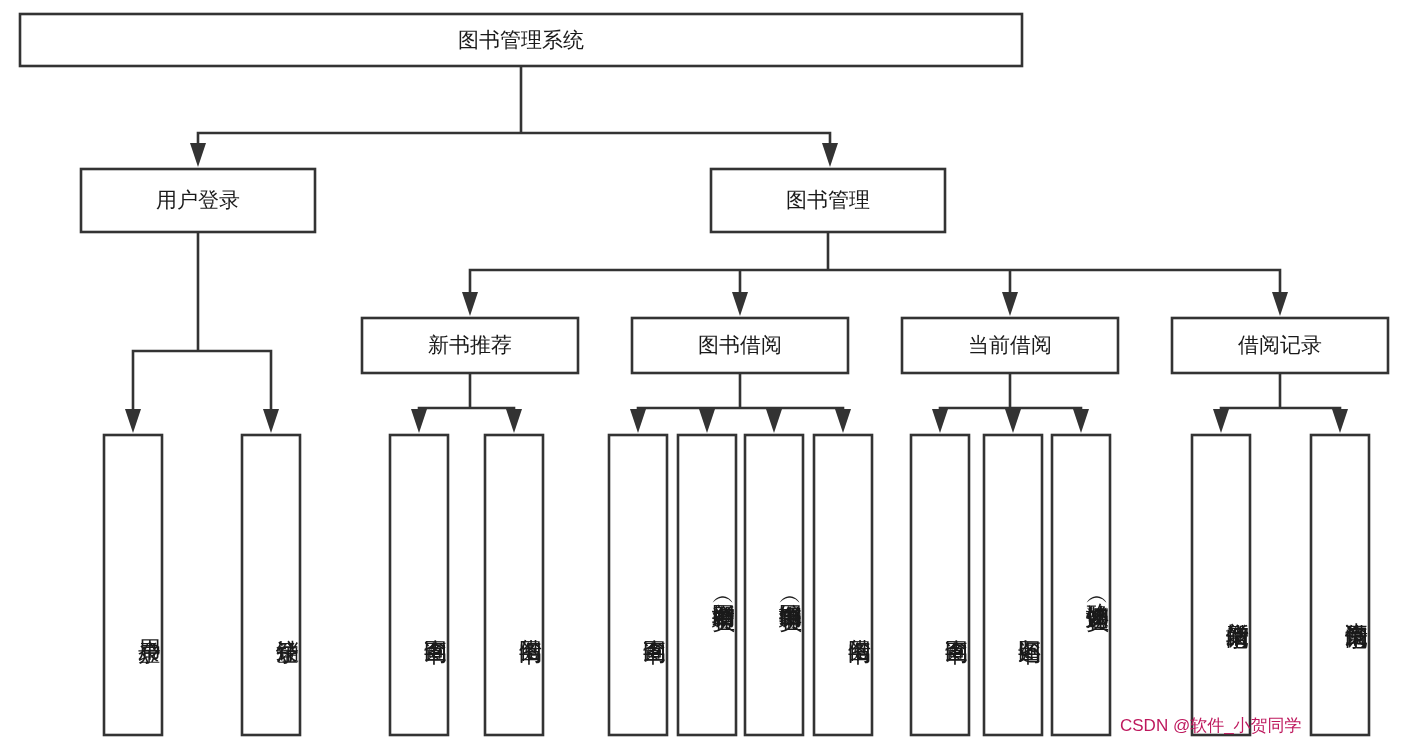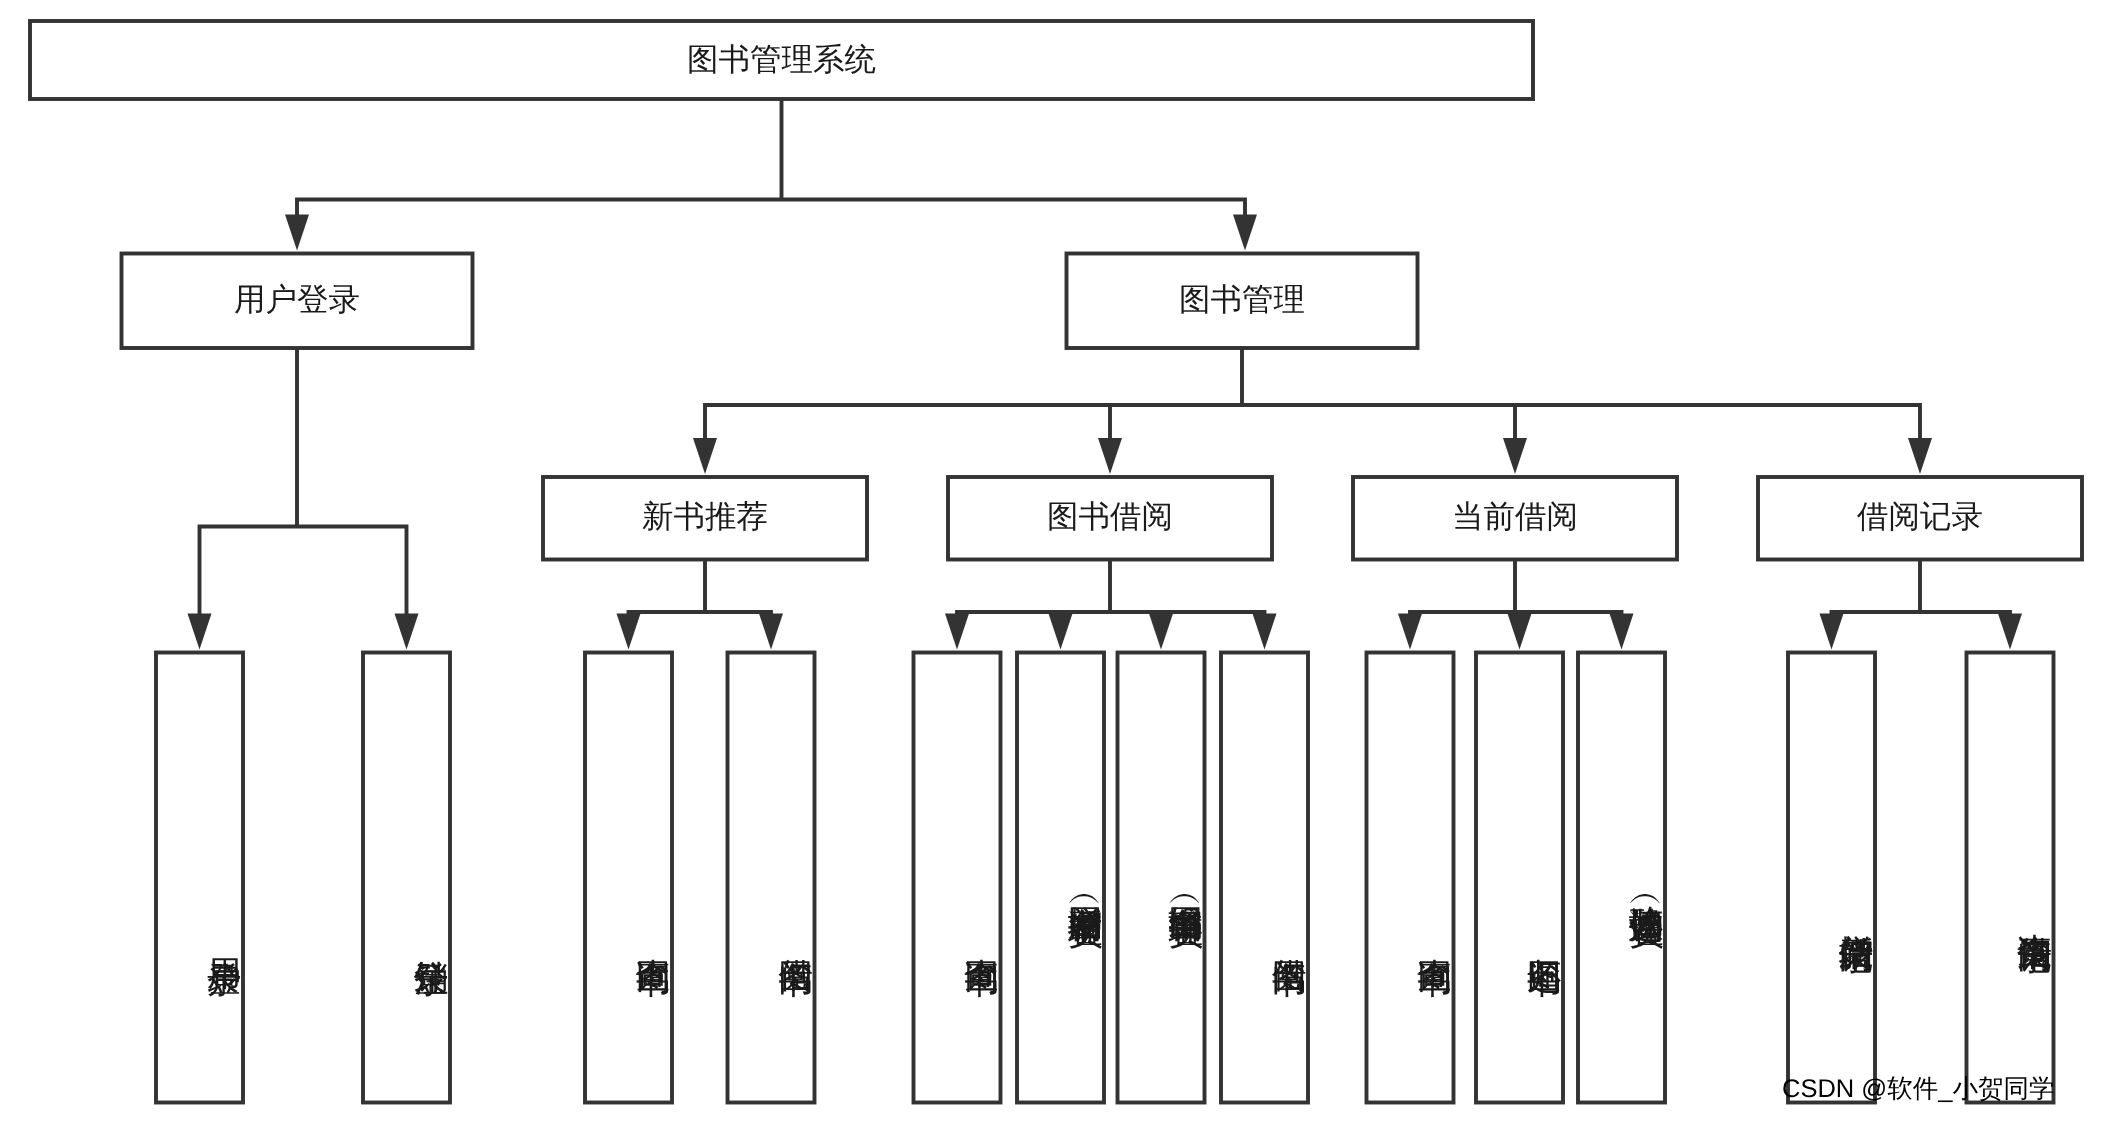--- a/index.html
+++ b/index.html
@@ -62,23 +62,23 @@
     white-space: nowrap;
     display: flex;
     align-items: flex-start;
     justify-content: center;
     pointer-events: none;
   }
   .watermark {
     position: absolute;
     font-family: "Liberation Sans", "DejaVu Sans", sans-serif;
     font-size: 17px;
-    color: #000000;
+    color: #be185d;
     white-space: nowrap;
-    left: 1188px;
+    left: 1120px;
     top: 714px;
   }
 </style>
 </head>
 <body>
 
 <div id="diagram-root">
 
   <svg id="diagram-svg" viewBox="0 0 1405 747" xmlns="http://www.w3.org/2000/svg">
 

